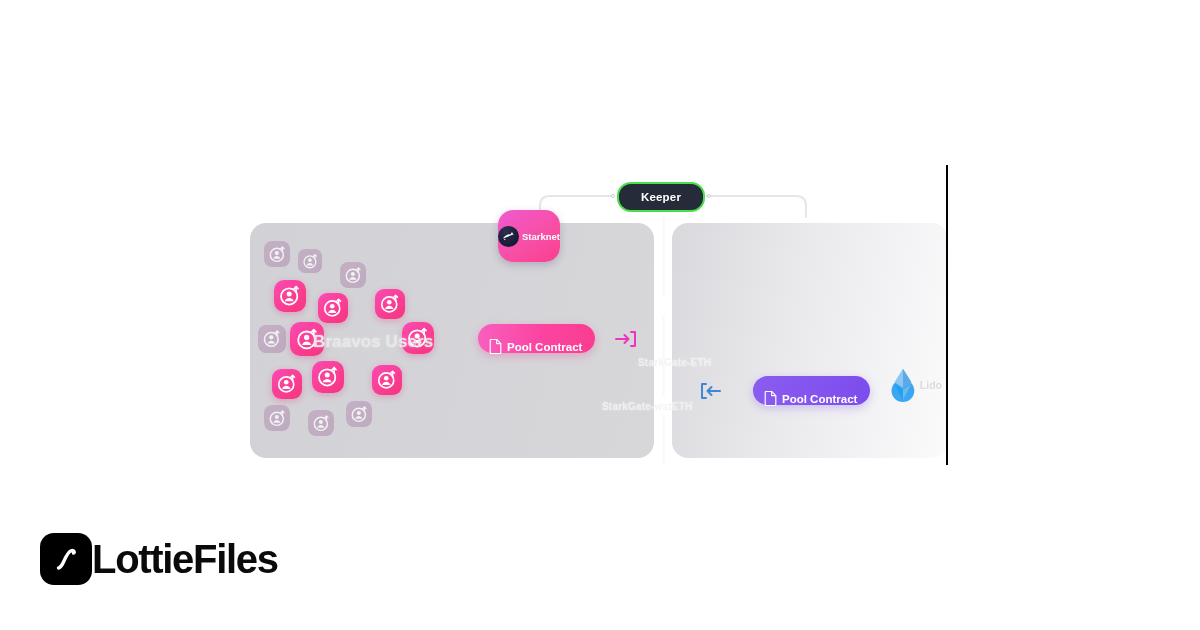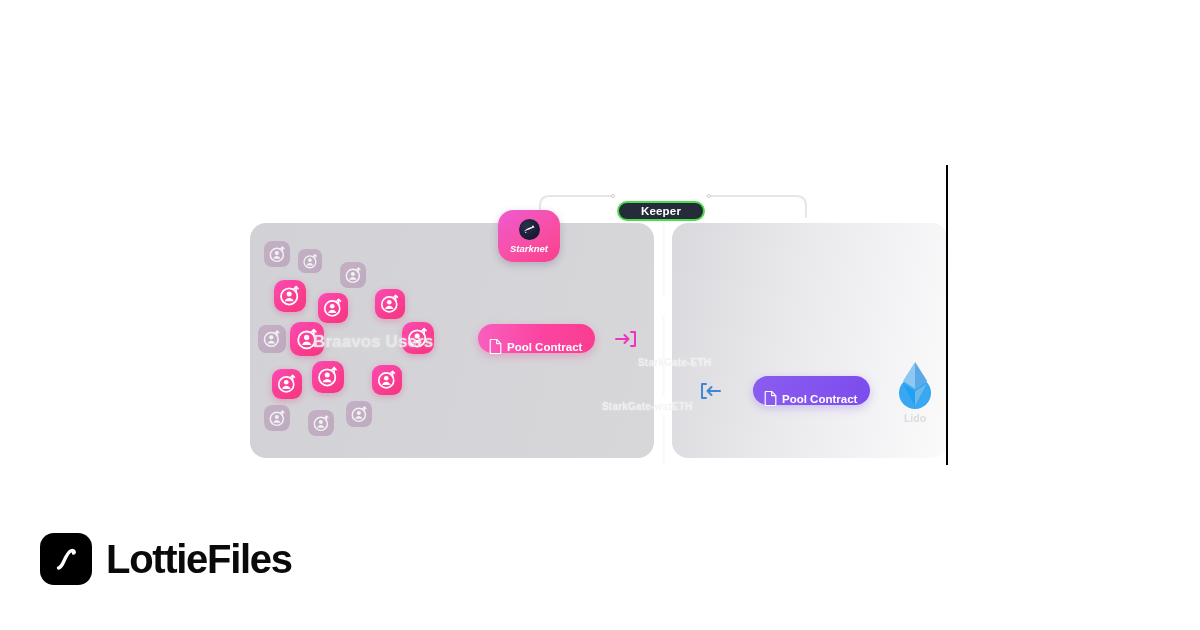--- a/index.html
+++ b/index.html
@@ -31,36 +31,36 @@
     background:linear-gradient(100deg,#d9d9dd 0%,#e9e9ec 42%,#fbfbfc 100%);
   }
   #divider{
     position:absolute; left:412px; top:50px; width:3px; height:250px;
     background:repeating-linear-gradient(to bottom,#fafafa 0 82px,transparent 82px 100px);
     border-radius:2px;
   }
 
   
   #keeper{
-    position:absolute; left:367px; top:17px; width:88px; height:20px;
+    position:absolute; left:367px; top:17px; width:88px; height:30px;
     background:#252b38; border:2px solid #4ade4a; border-radius:14px;
     display:flex; align-items:center; justify-content:center;
-    color:#fff; font-size:11.5px; font-weight:700; letter-spacing:.2px;margin-top:19px;
+    color:#fff; font-size:11.5px; font-weight:700; letter-spacing:.2px;
   }
   .keeper-dot{
     position:absolute; top:29px; width:4px; height:4px; border-radius:50%;
     background:#fff; border:1px solid #cfcfd4;
   }
   #kd-l{ left:361px; } #kd-r{ left:457px; }
 
   
   .chain-badge{
     position:absolute; width:62px; height:52px; border-radius:15px;
-    display:flex; flex-direction:column; align-items:center; justify-content:center;
-    gap:3px; box-shadow:0 3px 9px rgba(60,30,80,.22);font-style:italic;
+    display:flex; flex-direction:row; align-items:center; justify-content:center;
+    gap:3px; box-shadow:0 3px 9px rgba(60,30,80,.22);
   }
   .chain-badge .cb-label{ color:#fff; font-size:9.5px; font-weight:700; }
   #badge-starknet{
     left:248px; top:45px;
     background:linear-gradient(145deg,#f05ad0 0%,#f74fa6 55%,#fb3f8e 100%);
   }
   #badge-ethereum{
     left:526px; top:45px;
     background:linear-gradient(150deg,#3f8fe0 0%,#6f7de6 60%,#8c6ff0 100%);
   }
@@ -119,31 +119,31 @@
   }
   #label-eth{ left:388px; top:168px;margin-top:24px; }
   #label-wsteth{ left:352px; top:236px; }
 
   
   .bridge-icon{ position:absolute; }
 
   
   #lido{
     position:absolute; left:638px; top:195px; width:54px;
-    display:flex; flex-direction:column; align-items:center; gap:2px;
+    display:flex; align-items:center; gap:2px;
   }
   #lido-label{ color:#dcdcdf; font-size:10.5px; font-weight:700; }
 
   
   #wires{ position:absolute; left:0; top:0; width:698px; height:300px; pointer-events:none; }
 
   
   #brand{
     position:absolute; left:40px; top:533px;
-    display:flex; align-items:center; gap:14px;
+    display:flex; align-items:center; gap:0;
   }
   #brand-mark{
     width:52px; height:52px; border-radius:14px; background:#000;
     display:flex; align-items:center; justify-content:center;
   }
   #brand-text{
     font-size:40px; font-weight:700; color:#0a0a0a; letter-spacing:-1.3px;
   }
 </style>
 </head>

